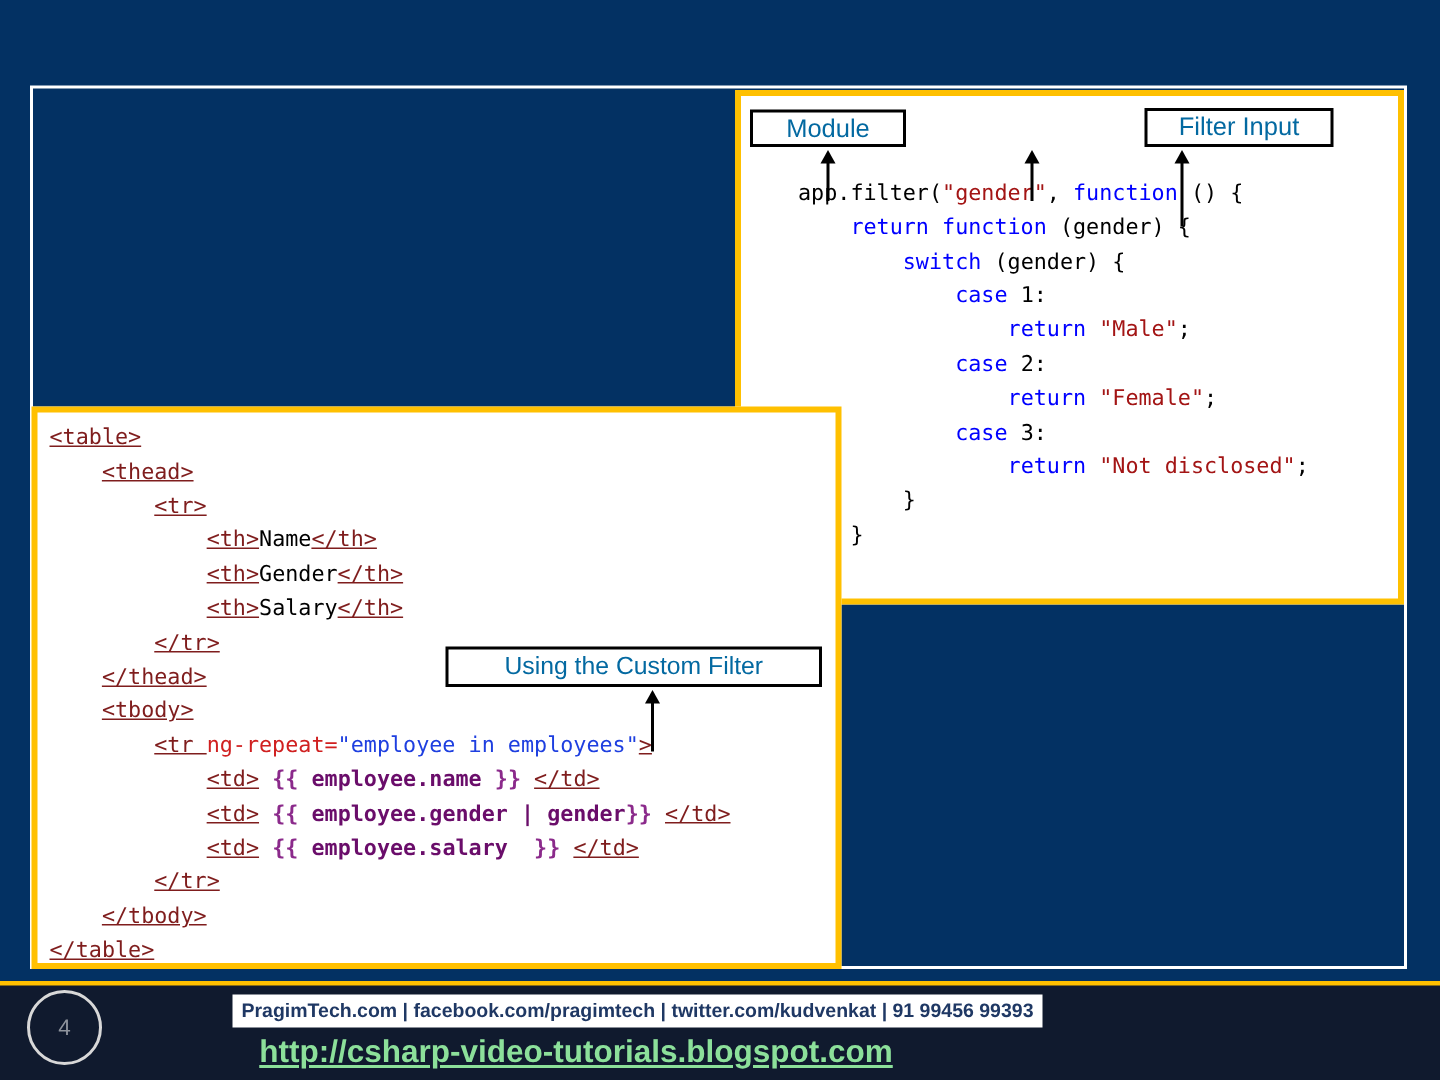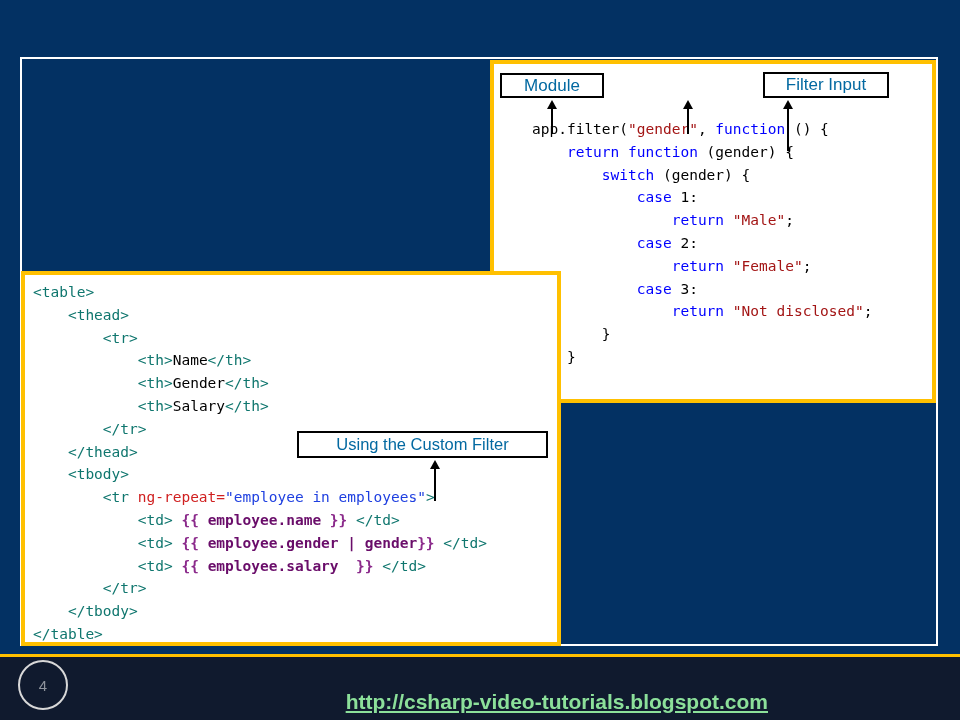--- a/index.html
+++ b/index.html
@@ -83,21 +83,21 @@
     position: absolute;
     left: 8px; top: 6px;
     font-size: 14.5px;
     line-height: 22.8px;
   }
 
   
   .k   { color: #0000ff; }            
   .s   { color: #a31515; }            
   .p   { color: #000000; }            
-  .tag { color: #0f766e; }            
+  .tag { color: #7f1d1d; text-decoration: underline; }            
   .at  { color: #d02020; }            
   .av  { color: #1e3fe0; }            
   .ex  { color: #8b2a8b; font-weight: bold; } 
   .bb  { color: #6a0d6a; font-weight: bold; }
 
   
   .callout {
     position: absolute;
     background: #ffffff;
     border: 2px solid #000000;
@@ -169,21 +169,21 @@
     font-family: "Liberation Sans", sans-serif;
     font-weight: bold;
     font-size: 13px;
     padding: 3px 6px 4px 6px;
     white-space: nowrap;
   }
   #footer-url {
     position: absolute;
     left: 0; top: 33px;
     width: 768px;
-    text-align: right;
+    text-align: center;
     color: #8ce09a;
     font-family: "Liberation Sans", sans-serif;
     font-weight: bold;
     font-size: 21px;
     text-decoration: underline;
     white-space: nowrap;
   }
 </style>
 </head>
 <body>
@@ -247,16 +247,17 @@
   </div>
 
   <div class="callout" id="callout-using">Using the Custom Filter</div>
   <div class="arrow" id="arrow-using">
     <div class="head"></div>
     <div class="shaft"></div>
   </div>
 
   <div id="footer">
     <div id="page-badge">4</div>
+    <div id="footer-links">PragimTech.com | facebook.com/pragimtech | twitter.com/kudvenkat | 91 99456 99393</div>
     <div id="footer-url">http://csharp-video-tutorials.blogspot.com</div>
   </div>
 
 </div>
 
 </body></html>

